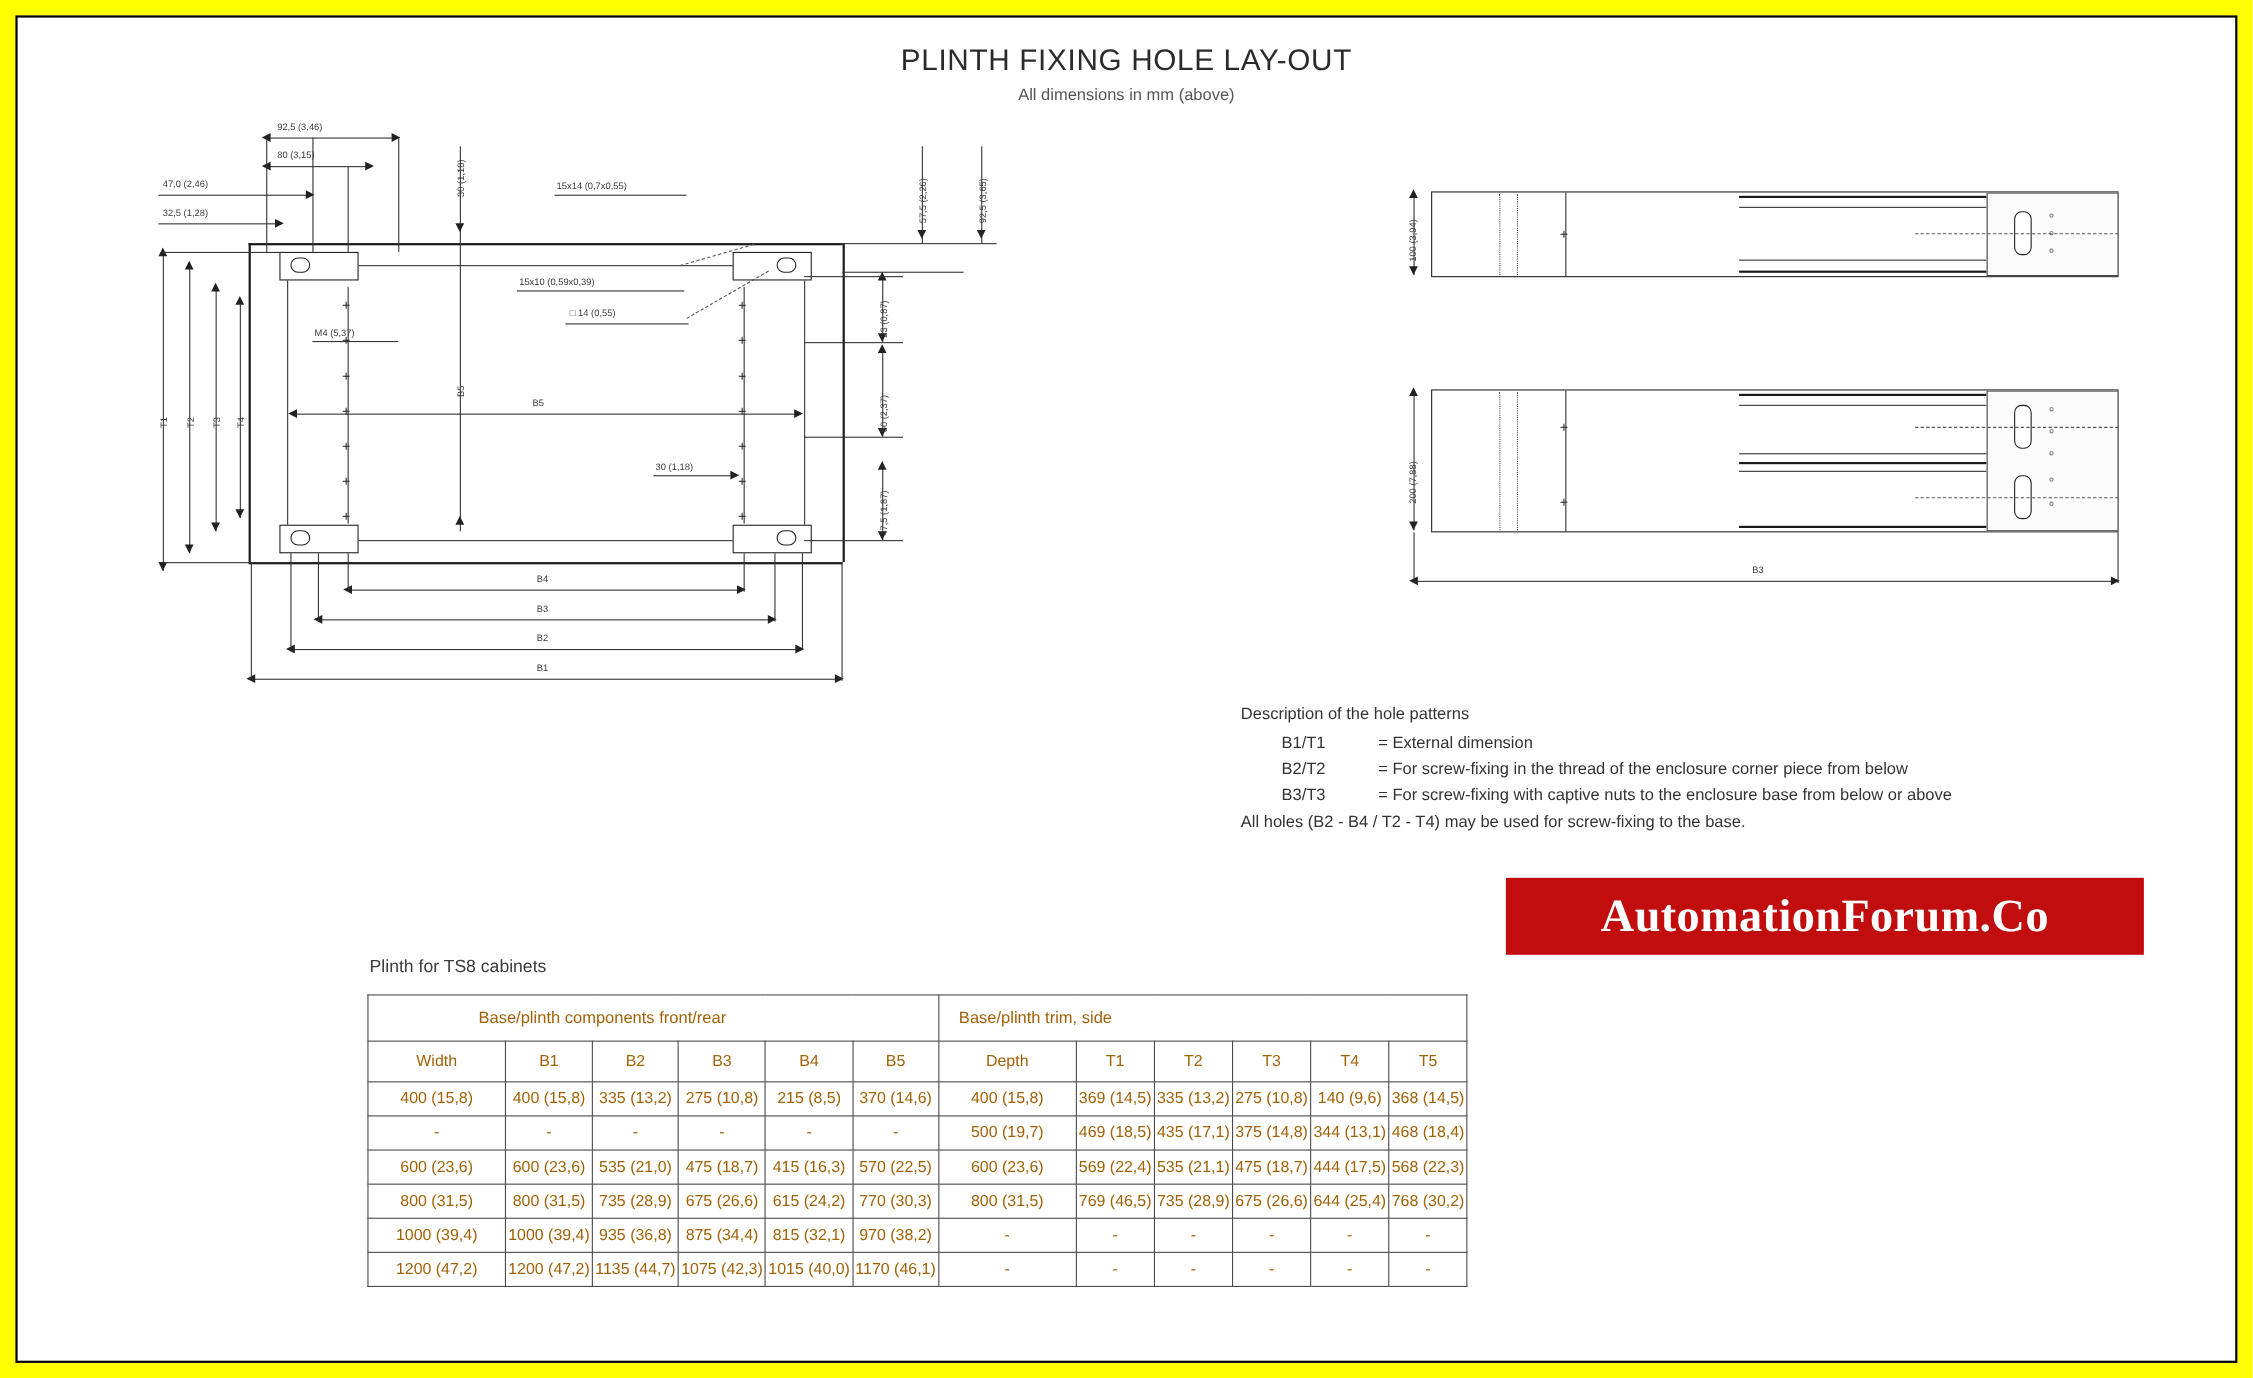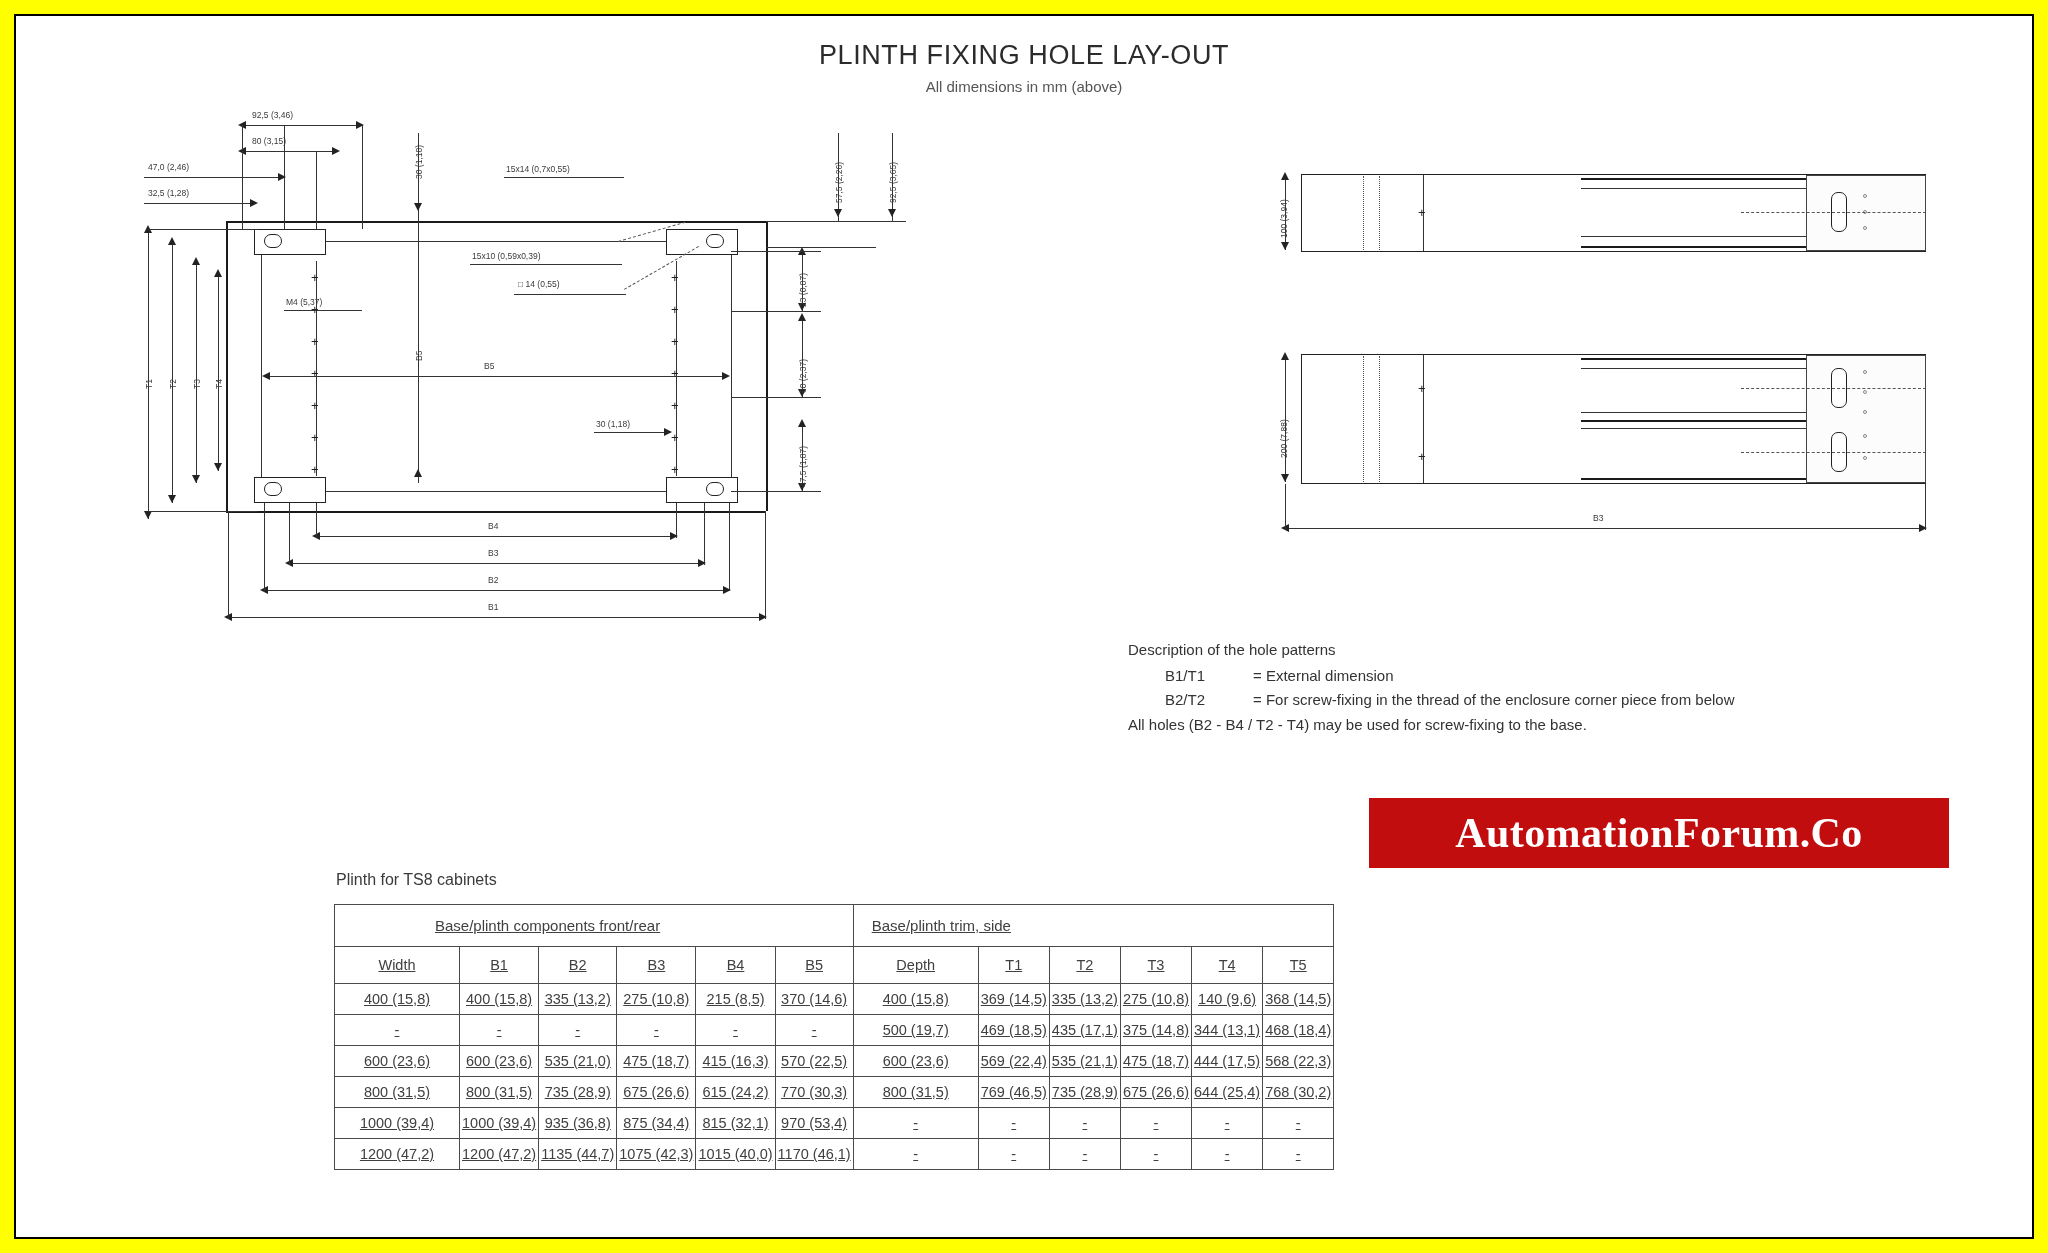--- a/index.html
+++ b/index.html
@@ -72,21 +72,21 @@
   .logo{
     position:absolute;left:1353px;top:782px;width:580px;height:70px;
     background:#c10d0d;color:#fff;display:flex;align-items:center;justify-content:center;
     font-family:"Liberation Serif", serif;font-weight:bold;font-size:42px;letter-spacing:.4px;
   }
 
   
   .tblCap{position:absolute;left:320px;top:855px;font-size:16px;color:#3a3a3a;}
   table.plinth{
     position:absolute;left:318px;top:888px;border-collapse:collapse;
-    font-size:14.5px;color:#404040;background:#fff;text-decoration:underline;
+    font-size:14.5px;color:#a16207;background:#fff;
   }
   table.plinth th,table.plinth td{
     border:1px solid #4a4a4a;text-align:center;
     padding:7px 2px;font-weight:normal;white-space:nowrap;
   }
   table.plinth thead tr.grp th{font-size:15px;padding:12px 10px;text-align:left;}
   table.plinth thead tr.grp th.g1{padding-left:100px;}
   table.plinth thead tr.grp th.g2{padding-left:18px;}
   table.plinth thead tr.cols th{font-size:14.5px;padding:10px 2px;}
   .wcol{width:120px;}
@@ -350,20 +350,24 @@
 
   <div class="descBlock">
     <div class="descHead">Description of the hole patterns</div>
     <div class="row">
       <div class="key">B1/T1</div>
       <div class="val">= External dimension</div>
     </div>
     <div class="row">
       <div class="key">B2/T2</div>
       <div class="val">= For screw-fixing in the thread of the enclosure corner piece from below</div>
+    </div>
+    <div class="row">
+      <div class="key">B3/T3</div>
+      <div class="val">= For screw-fixing with captive nuts to the enclosure base from below or above</div>
     </div>
     <div class="descFoot">All holes (B2 - B4 / T2 - T4) may be used for screw-fixing to the base.</div>
   </div>
 
   <div class="logo">AutomationForum.Co</div>
 
   <div class="tblCap">Plinth for TS8 cabinets</div>
 
   <table class="plinth">
     <thead>
@@ -442,21 +446,21 @@
         <td>675 (26,6)</td>
         <td>644 (25,4)</td>
         <td>768 (30,2)</td>
       </tr>
       <tr>
         <td>1000 (39,4)</td>
         <td>1000 (39,4)</td>
         <td>935 (36,8)</td>
         <td>875 (34,4)</td>
         <td>815 (32,1)</td>
-        <td>970 (53,4)</td>
+        <td>970 (38,2)</td>
         <td>-</td>
         <td>-</td>
         <td>-</td>
         <td>-</td>
         <td>-</td>
         <td>-</td>
       </tr>
       <tr>
         <td>1200 (47,2)</td>
         <td>1200 (47,2)</td>

